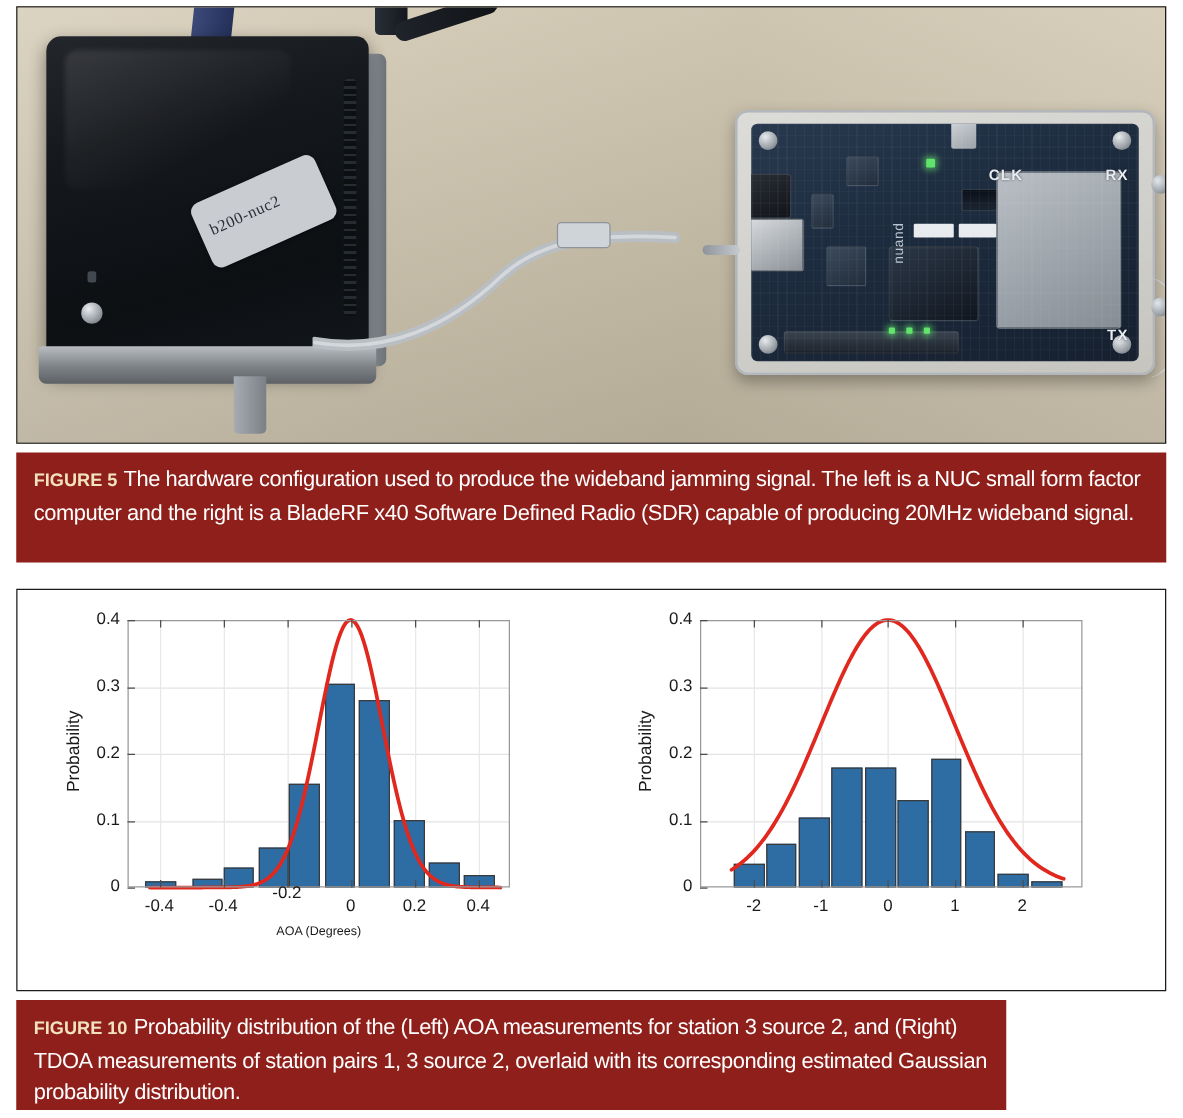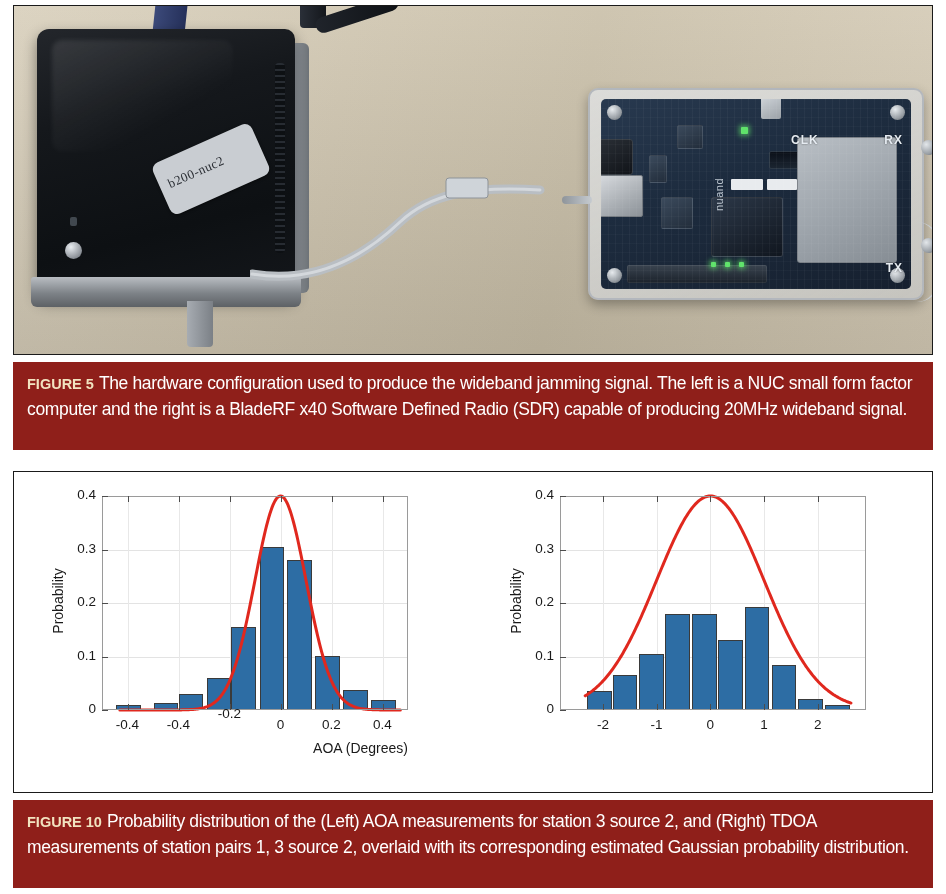--- a/index.html
+++ b/index.html
@@ -106,33 +106,33 @@
     background:linear-gradient(180deg,#0b1019,#1b2531);border:1px solid #2d3946;}
   .wlabel{position:absolute;background:#e8ebee;border-radius:1px;height:11px;}
   .antenna{position:absolute;right:-16px;top:134px;width:20px;height:80px;
     border-right:3px solid #c8cdd2;border-radius:0 40px 40px 0;}
   .wcable{position:absolute;left:-26px;top:108px;width:30px;height:8px;
     background:linear-gradient(90deg,#8e949a,#c6cbd0);border-radius:4px;}
 
   
   .caption{background:#8f1f1a;color:#ffffff;box-sizing:border-box;}
   .cap9{position:absolute;left:0;top:357px;width:920px;height:88px;padding:9px 14px 0 14px;}
-  .cap10{position:absolute;left:13px;top:800px;width:920px;height:88px;padding:9px 14px 0 14px;}
+  .cap10{position:absolute;left:13px;top:800px;width:792px;height:88px;padding:9px 14px 0 14px;}
   .cap-txt{font-size:17.5px;line-height:25px;font-family:"Liberation Sans",sans-serif;
     letter-spacing:-0.35px;}
   .figtag{font-weight:bold;font-size:14.5px;color:#f2e3c0;letter-spacing:0px;
     margin-right:5px;}
 
   
   .fig10{position:absolute;left:13px;top:471px;width:920px;height:322px;
     border:1px solid #1a1a1a;box-sizing:border-box;background:#fff;}
   .chartwrap{position:absolute;top:0;width:460px;height:320px;}
   .ylab{position:absolute;font-size:14px;color:#1a1a1a;
     transform:rotate(-90deg);transform-origin:center center;white-space:nowrap;}
-  .xlab{position:absolute;font-size:14px;color:#1a1a1a;text-align:right;width:100%;}
+  .xlab{position:absolute;font-size:10px;color:#1a1a1a;text-align:center;width:100%;}
   .tick-y{position:absolute;font-size:13.5px;color:#1a1a1a;text-align:right;}
   .tick-x{position:absolute;font-size:13.5px;color:#1a1a1a;text-align:center;}
   .gridline{position:absolute;background:#e3e3e3;height:1px;}
   .gridline-v{position:absolute;background:#e8e8e8;width:1px;}
   .axbox{position:absolute;border:1px solid #9a9a9a;box-sizing:border-box;}
   .bar{position:absolute;background:#2d6da4;border:1px solid #3a3a3a;box-sizing:border-box;}
   .curve{position:absolute;left:0;top:0;}
   .tickmark{position:absolute;background:#4d4d4d;}
 </style>
 </head>

